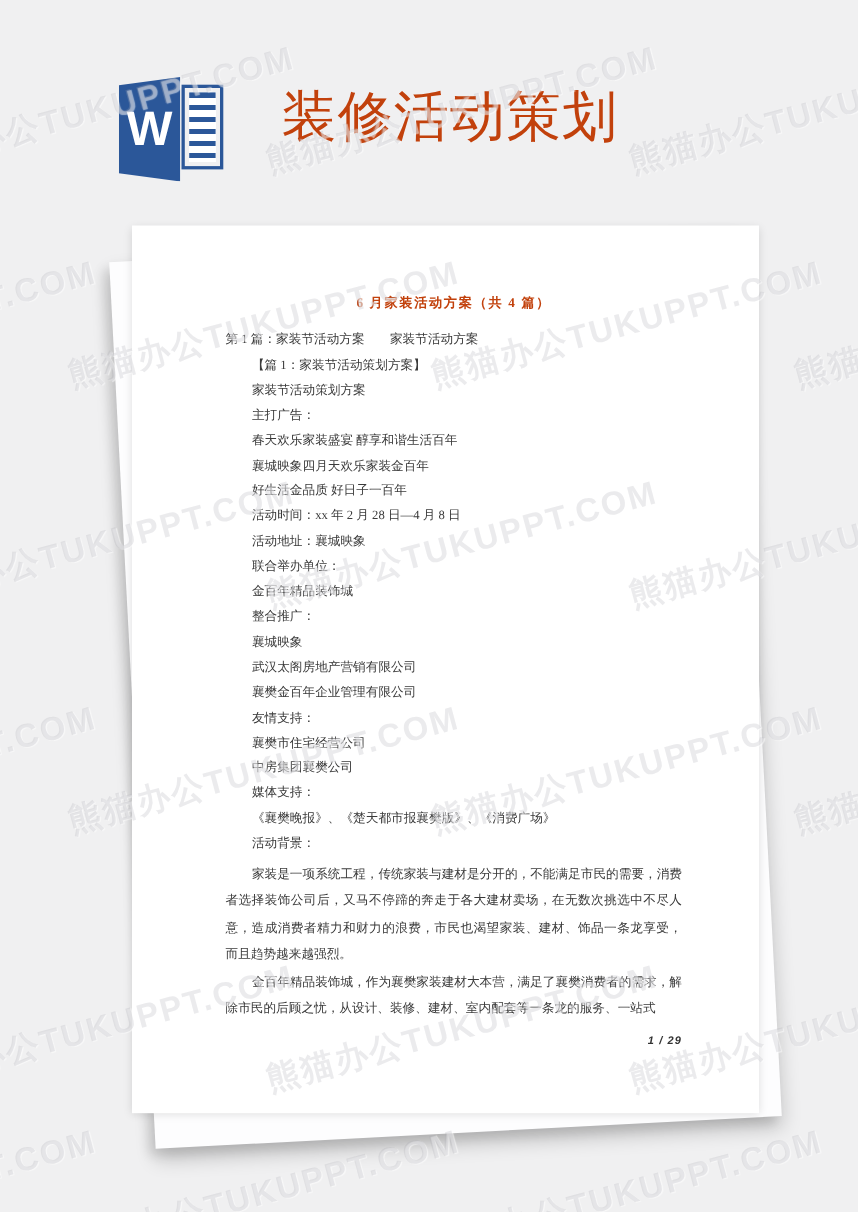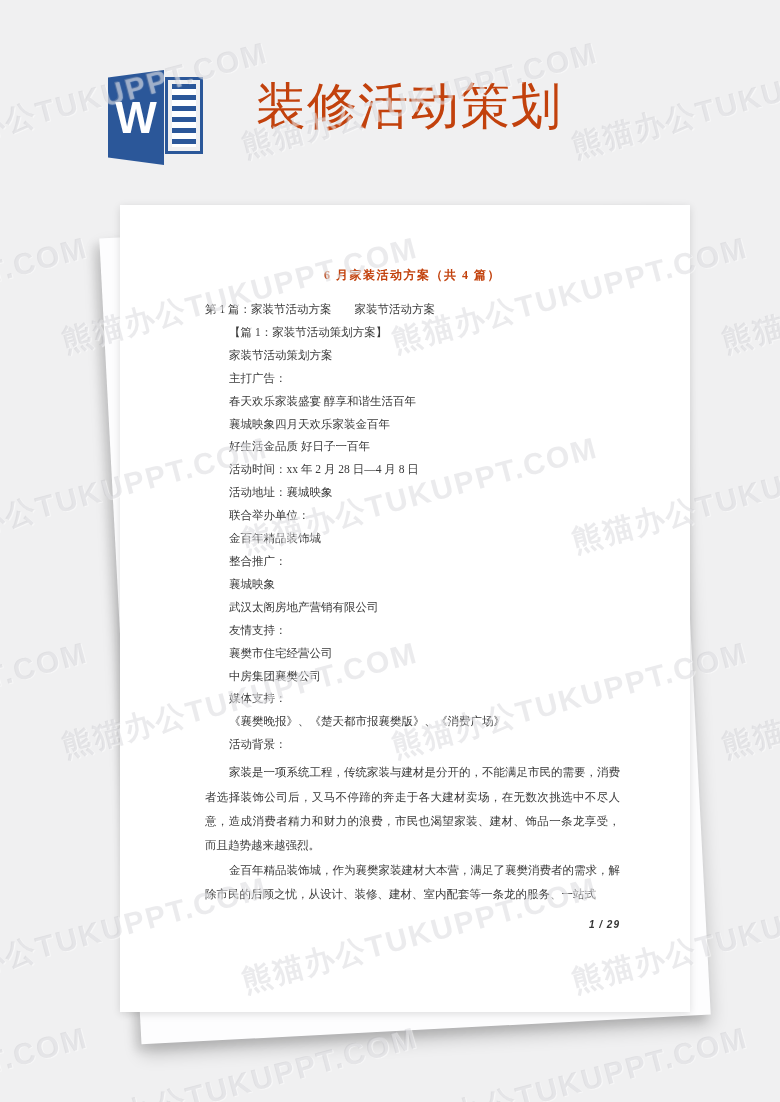--- a/index.html
+++ b/index.html
@@ -121,20 +121,21 @@
         <div class="doc-line">春天欢乐家装盛宴 醇享和谐生活百年</div>
         <div class="doc-line">襄城映象四月天欢乐家装金百年</div>
         <div class="doc-line">好生活金品质 好日子一百年</div>
         <div class="doc-line">活动时间：xx 年 2 月 28 日—4 月 8 日</div>
         <div class="doc-line">活动地址：襄城映象</div>
         <div class="doc-line">联合举办单位：</div>
         <div class="doc-line">金百年精品装饰城</div>
         <div class="doc-line">整合推广：</div>
         <div class="doc-line">襄城映象</div>
         <div class="doc-line">武汉太阁房地产营销有限公司</div>
+        <div class="doc-line">襄樊金百年企业管理有限公司</div>
         <div class="doc-line">友情支持：</div>
         <div class="doc-line">襄樊市住宅经营公司</div>
         <div class="doc-line">中房集团襄樊公司</div>
         <div class="doc-line">媒体支持：</div>
         <div class="doc-line">《襄樊晚报》、《楚天都市报襄樊版》、《消费广场》</div>
         <div class="doc-line">活动背景：</div>
       </div>
 
     <div class="doc-paras">
         <p class="first">家装是一项系统工程，传统家装与建材是分开的，不能满足市民的需要，消费者选择装饰公司后，又马不停蹄的奔走于各大建材卖场，在无数次挑选中不尽人意，造成消费者精力和财力的浪费，市民也渴望家装、建材、饰品一条龙享受， 而且趋势越来越强烈。</p>

